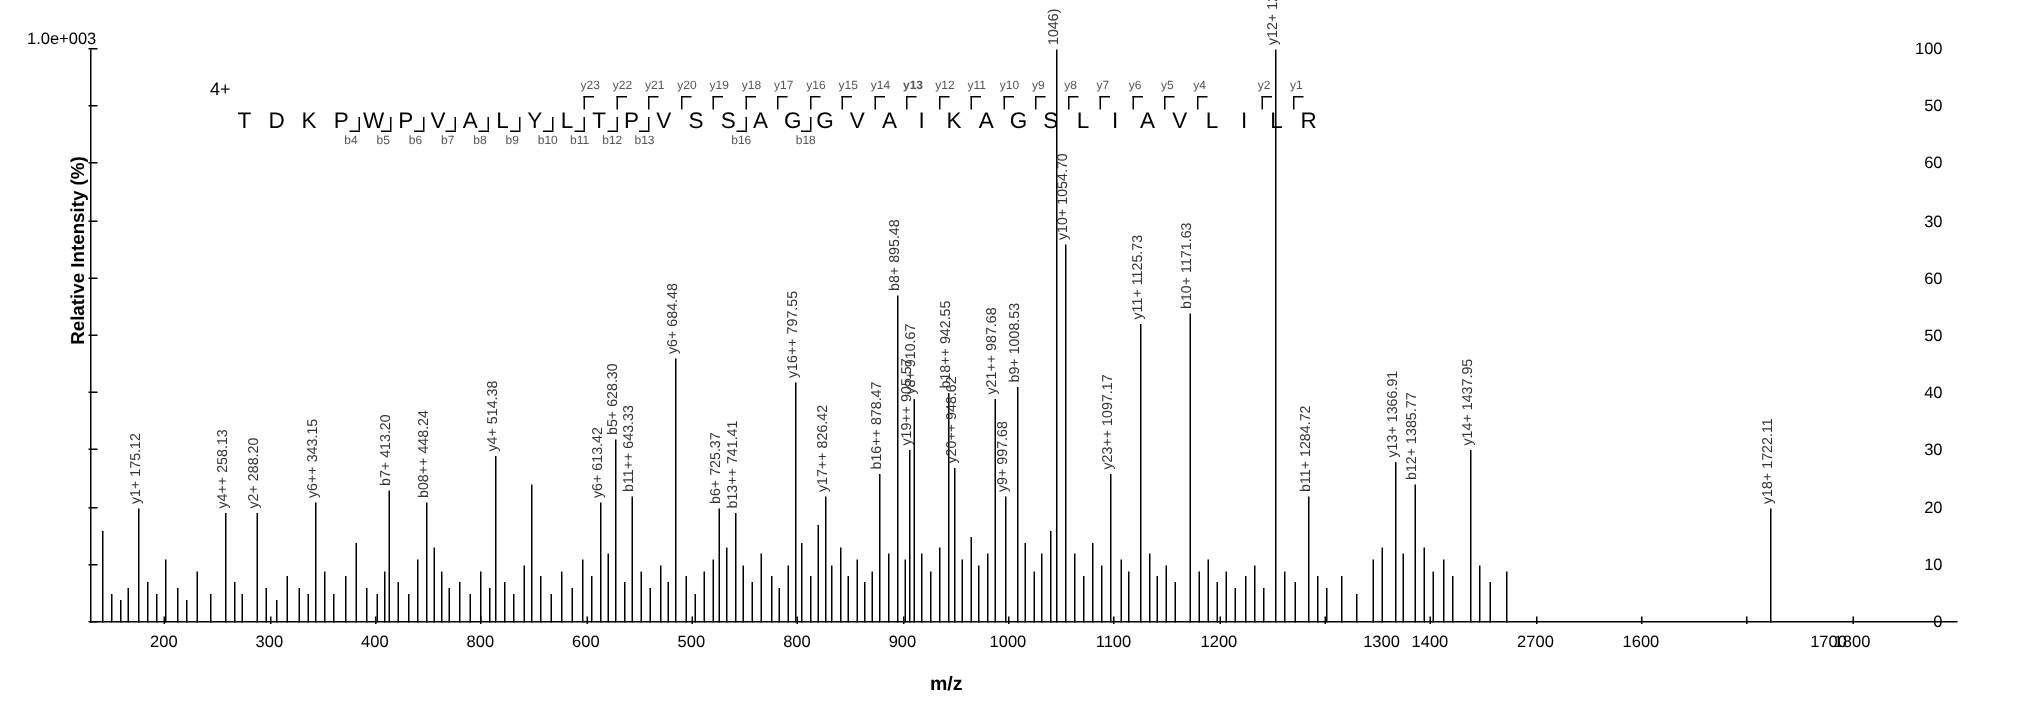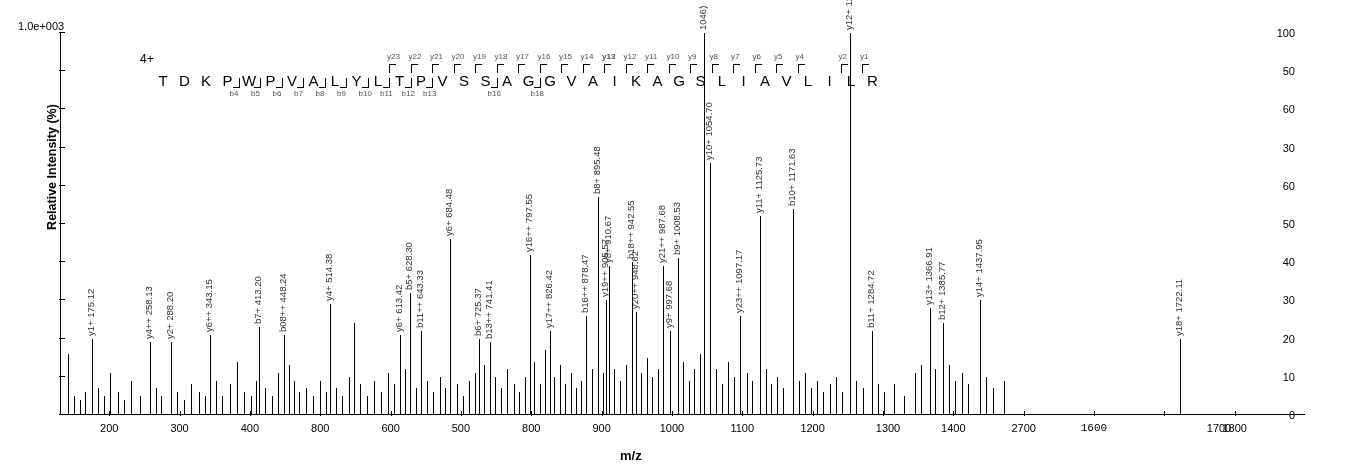--- a/index.html
+++ b/index.html
@@ -234,27 +234,27 @@
         <div class="xtick-label" style="left: 471.271px;">800</div>
         <div class="xtick" style="left: 541.61px;"></div>
         <div class="xtick-label" style="left: 541.61px;">900</div>
         <div class="xtick" style="left: 611.949px;"></div>
         <div class="xtick-label" style="left: 611.949px;">1000</div>
         <div class="xtick" style="left: 682.288px;"></div>
         <div class="xtick-label" style="left: 682.288px;">1100</div>
         <div class="xtick" style="left: 752.627px;"></div>
         <div class="xtick-label" style="left: 752.627px;">1200</div>
         <div class="xtick" style="left: 822.966px;"></div>
-        <div class="xtick-label" style="left: 828px; text-align: center;">1300</div>
+        <div class="xtick-label" style="left: 861px; text-align: center;">1300</div>
         <div class="xtick" style="left: 893.305px;"></div>
         <div class="xtick-label" style="left: 893.305px;">1400</div>
         <div class="xtick" style="left: 963.644px;"></div>
         <div class="xtick-label" style="left: 963.644px;">2700</div>
         <div class="xtick" style="left: 1033.98px;"></div>
-        <div class="xtick-label" style="left: 1033.98px; font-family: Liberation Mono, monospace;">1600</div>
+        <div class="xtick-label" style="left: 1033.98px;">1600</div>
         <div class="xtick" style="left: 1104.32px;"></div>
         <div class="xtick-label" style="left: 1159px;">1700</div>
         <div class="xtick" style="left: 1174.66px;"></div>
         <div class="xtick-label" style="left: 1174.66px;">1800</div>
       </div>
     <div id="peaks">
         <div class="peak" style="left: 7.73729px; height: 61.12px;"></div>
         <div class="peak" style="left: 14.0678px; height: 19.1px;"></div>
         <div class="peak" style="left: 19.6949px; height: 15.28px;"></div>
         <div class="peak" style="left: 25.322px; height: 22.92px;"></div>

